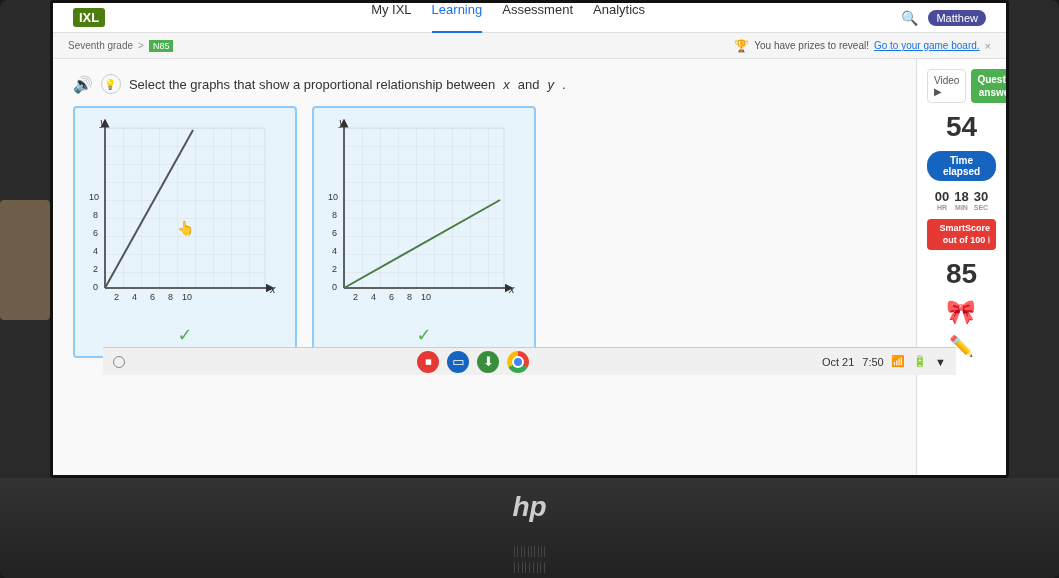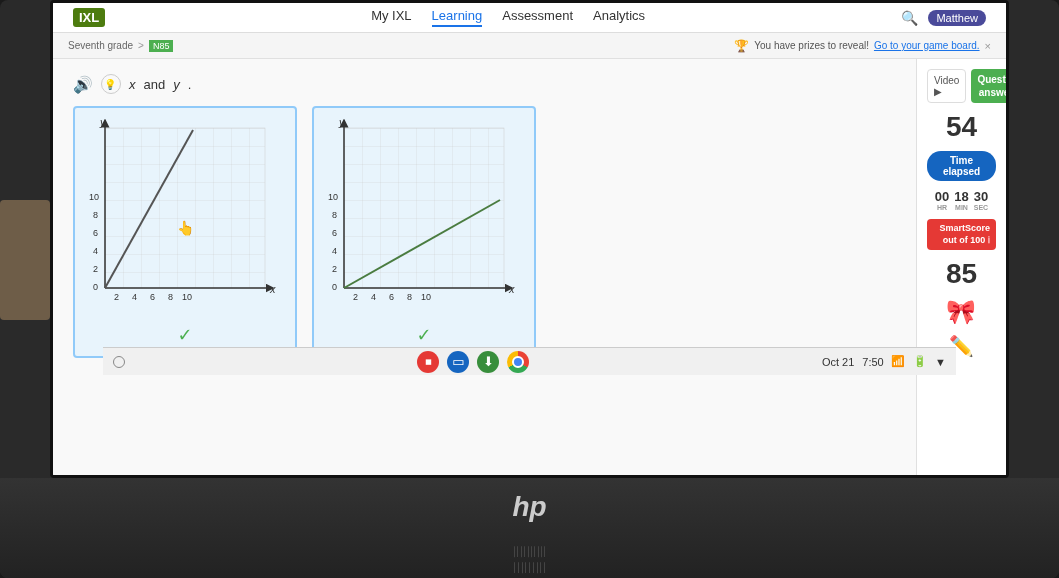--- a/index.html
+++ b/index.html
@@ -71,21 +71,21 @@
     .nav-link {
       font-size: 13px;
       color: #333;
       cursor: pointer;
       text-decoration: none;
     }
 
     .nav-link.active {
       color: #1a73e8;
       border-bottom: 2px solid #1a73e8;
-      padding-bottom: 2px;
+      padding-bottom: 14px;
     }
 
     .nav-right {
       display: flex;
       align-items: center;
       gap: 10px;
     }
 
     .search-icon-nav {
       font-size: 14px;
@@ -499,20 +499,21 @@
       </div>
     </div>
 
     <div class="main-content">
 
       <div class="question-area">
 
         <div class="question-header">
           <span class="audio-btn">🔊</span>
           <div class="hint-icon">💡</div>
+          <span>Select the graphs that show a proportional relationship between</span>
           <em>x</em>
           <span>and</span>
           <em>y</em>
           <span>.</span>
         </div>
 
         <div class="graphs-container">
 
           <div class="graph-card" style="background:#e8f4fc;border:2px solid #90caf9;">
             <svg class="graph-svg" viewBox="0 0 200 200" xmlns="http://www.w3.org/2000/svg">

